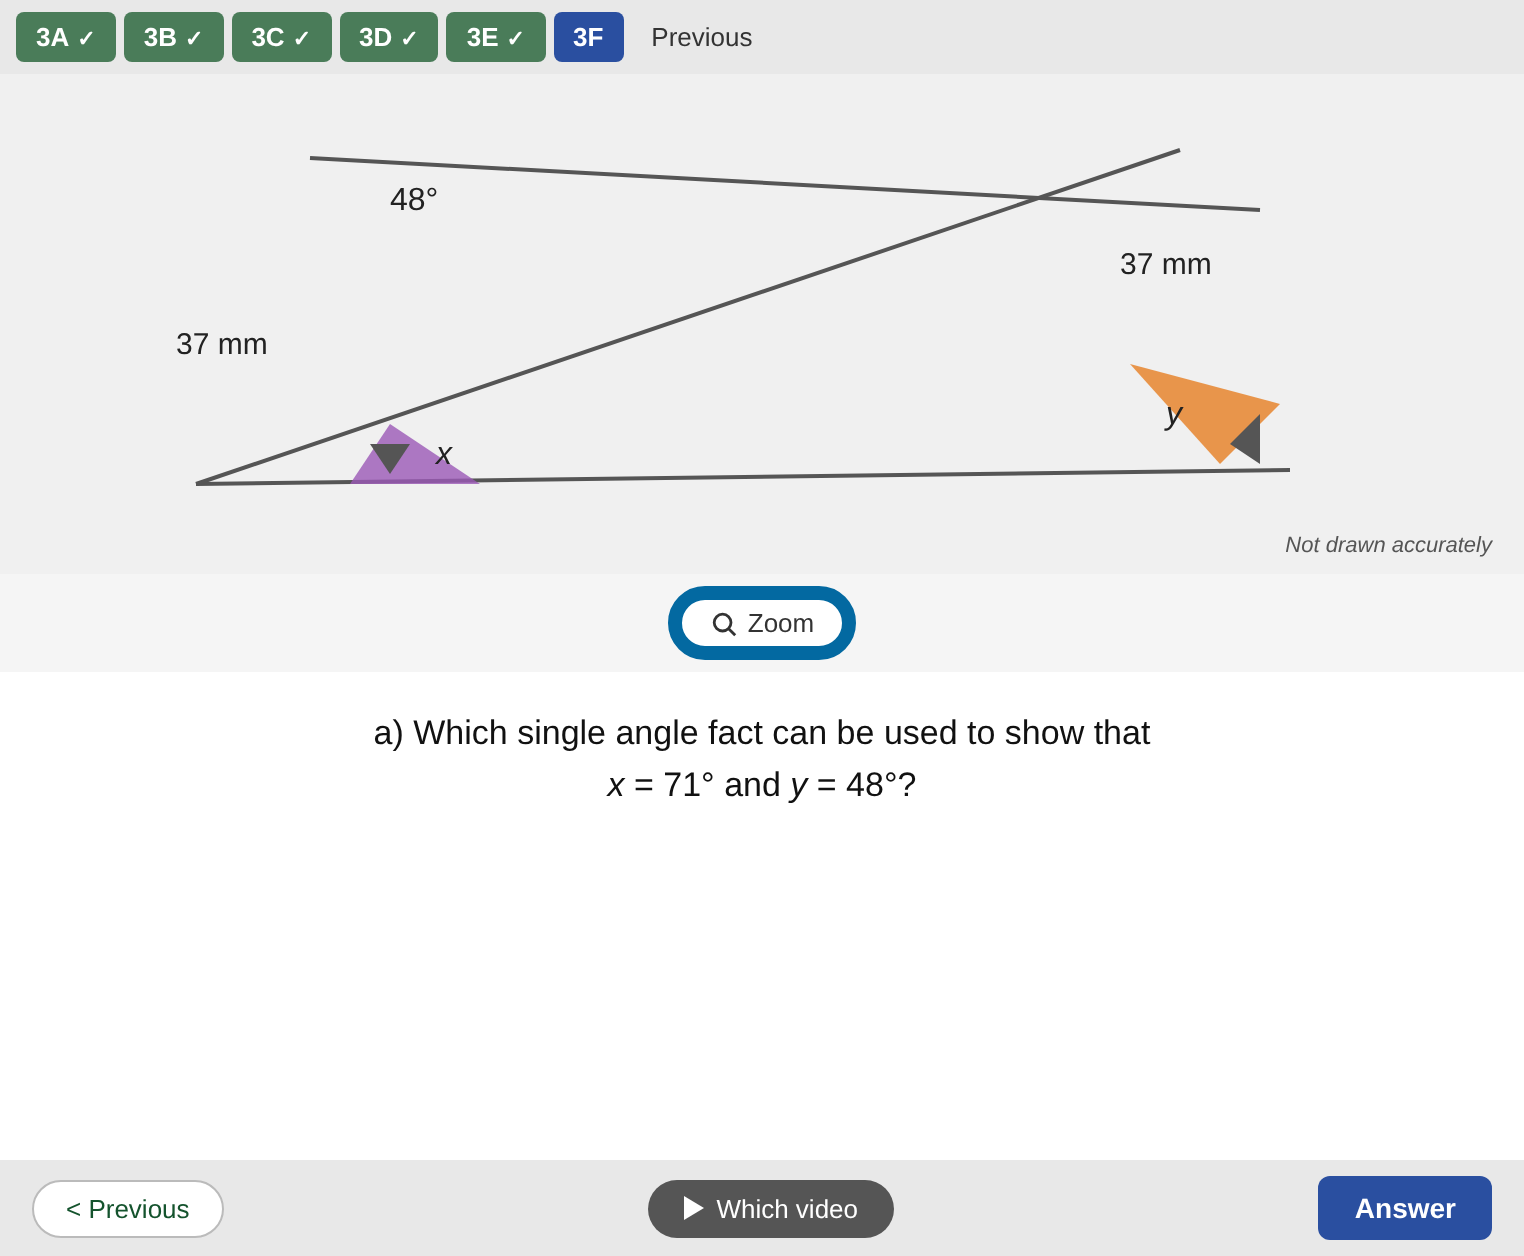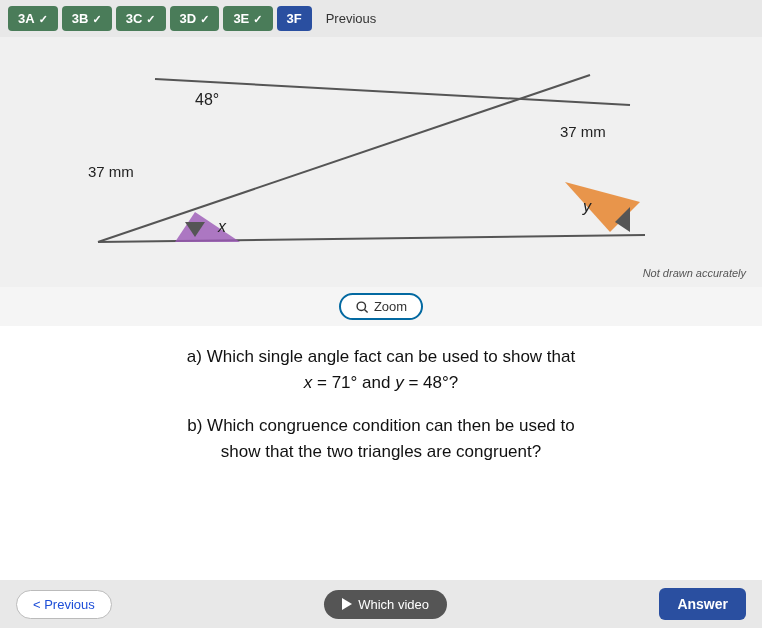--- a/index.html
+++ b/index.html
@@ -82,21 +82,21 @@
       font-style: italic;
     }
 
     .zoom-btn {
       display: flex;
       align-items: center;
       justify-content: center;
       gap: 5px;
       margin: 6px auto;
       padding: 4px 14px;
-      border: 2px solid #0369a1;
+      border: 7px solid #0369a1;
       border-radius: 20px;
       background: white;
       font-size: 13px;
       color: #333;
       cursor: pointer;
       width: fit-content;
     }
 
     
     .questions-area {
@@ -128,21 +128,21 @@
       flex-shrink: 0;
     }
 
     .prev-btn {
       background: white;
       border: 1px solid #bbb;
       border-radius: 20px;
       padding: 6px 16px;
       font-size: 13px;
       cursor: pointer;
-      color: #1d4ed8;
+      color: #14532d;
     }
 
     .watch-video-btn {
       display: flex;
       align-items: center;
       gap: 6px;
       background: #555;
       color: white;
       border: none;
       border-radius: 20px;
@@ -242,24 +242,20 @@
       <line x1="13.5" y1="13.5" x2="18" y2="18" stroke="#333" stroke-width="2"></line>
     </svg>
     <span>Zoom</span>
   </button>
 
   <div class="questions-area">
     <div class="question-a">
       <span>a) Which single angle fact can be used to show that</span><br>
       <span><em>x</em> = 71° and <em>y</em> = 48°?</span>
     </div>
-    <div class="question-b">
-      <span>b) Which congruence condition can then be used to</span><br>
-      <span>show that the two triangles are congruent?</span>
-    </div>
   </div>
 
 </div>
 
 <div class="bottom-bar">
   <button class="prev-btn">
     <span>&lt; Previous</span>
   </button>
   <button class="watch-video-btn">
     <span class="play-icon"></span>

